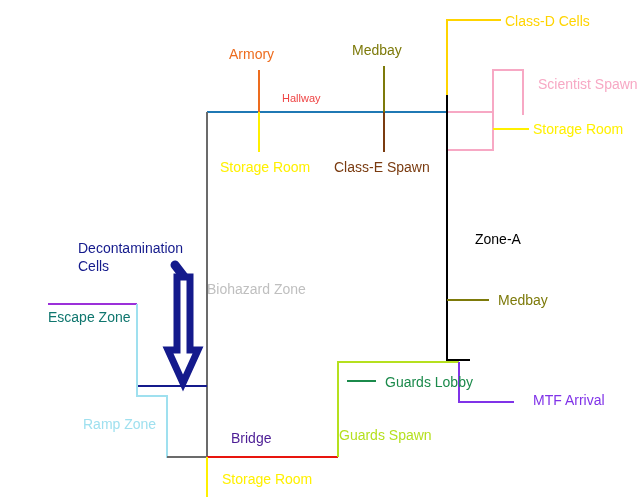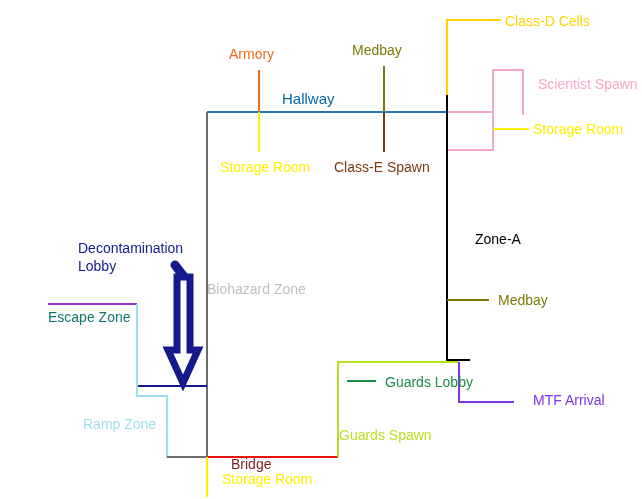--- a/index.html
+++ b/index.html
@@ -66,31 +66,31 @@
         <polyline points="175,265 185,278" fill="none" stroke="#141A8C" stroke-width="9" stroke-linecap="round"></polyline>
         <polygon points="177,277 190,277 190,350 198,350 183,383 168,350 177,350 177,277" fill="#ffffff" stroke="#141A8C" stroke-width="7" stroke-linejoin="miter"></polygon>
       </g>
   </svg>
 
   <div id="labels-layer">
       <div class="map-label" style="left: 505px; top: 13px; color: rgb(255, 212, 0); font-size: 14px;">Class-D Cells</div>
       <div class="map-label" style="left: 229px; top: 46px; color: rgb(237, 108, 30); font-size: 14px;">Armory</div>
       <div class="map-label" style="left: 352px; top: 42px; color: rgb(125, 122, 10); font-size: 14px;">Medbay</div>
       <div class="map-label" style="left: 538px; top: 76px; color: rgb(247, 168, 196); font-size: 14px;">Scientist Spawn</div>
-      <div class="map-label" style="left: 282px; top: 90px; color: #0369a1; font-size: 15px;">Hallway</div>
+      <div class="map-label" style="left: 282px; top: 90px; color: #ef4444; font-size: 11px;">Hallway</div>
       <div class="map-label" style="left: 533px; top: 121px; color: rgb(255, 240, 0); font-size: 14px;">Storage Room</div>
       <div class="map-label" style="left: 220px; top: 159px; color: rgb(255, 240, 0); font-size: 14px;">Storage Room</div>
       <div class="map-label" style="left: 334px; top: 159px; color: rgb(122, 59, 16); font-size: 14px;">Class-E Spawn</div>
       <div class="map-label" style="left: 465px; top: 231px; color: rgb(0, 0, 0); font-size: 14px; margin-left: 10px;">Zone-A</div>
       <div class="map-label" style="left: 78px; top: 240px; color: rgb(20, 26, 140); font-size: 14px;">Decontamination</div>
-      <div class="map-label" style="left: 78px; top: 258px; color: rgb(20, 26, 140); font-size: 14px;">Lobby</div>
+      <div class="map-label" style="left: 78px; top: 258px; color: rgb(20, 26, 140); font-size: 14px;">Cells</div>
       <div class="map-label" style="left: 207px; top: 281px; color: rgb(191, 191, 191); font-size: 14px;">Biohazard Zone</div>
       <div class="map-label" style="left: 498px; top: 292px; color: rgb(125, 122, 10); font-size: 14px;">Medbay</div>
       <div class="map-label" style="left: 48px; top: 309px; color: #0f766e; font-size: 14px;">Escape Zone</div>
       <div class="map-label" style="left: 374px; top: 374px; color: rgb(27, 138, 75); font-size: 14px; margin-left: 11px;">Guards Lobby</div>
       <div class="map-label" style="left: 533px; top: 392px; color: rgb(128, 51, 232); font-size: 14px;">MTF Arrival</div>
       <div class="map-label" style="left: 83px; top: 416px; color: rgb(159, 224, 239); font-size: 14px;">Ramp Zone</div>
       <div class="map-label" style="left: 339px; top: 427px; color: rgb(181, 224, 30); font-size: 14px;">Guards Spawn</div>
-      <div class="map-label" style="left: 231px; top: 430px; color: #7f1d1d; font-size: 14px; margin-top: 26px;">Bridge</div>
+      <div class="map-label" style="left: 231px; top: 430px; color: #4c1d95; font-size: 14px;">Bridge</div>
       <div class="map-label" style="left: 222px; top: 471px; color: rgb(255, 240, 0); font-size: 14px;">Storage Room</div>
     </div>
 
 </div>
 
 </body></html>

